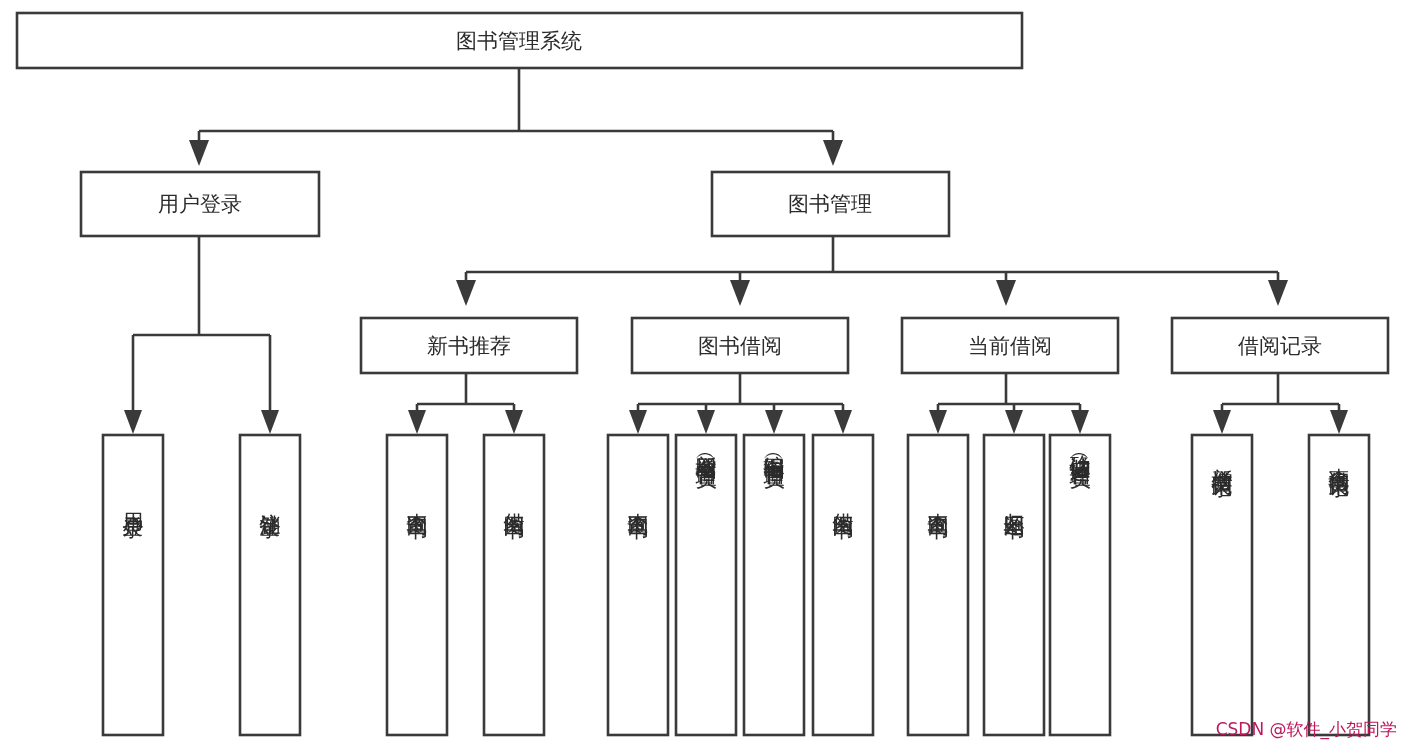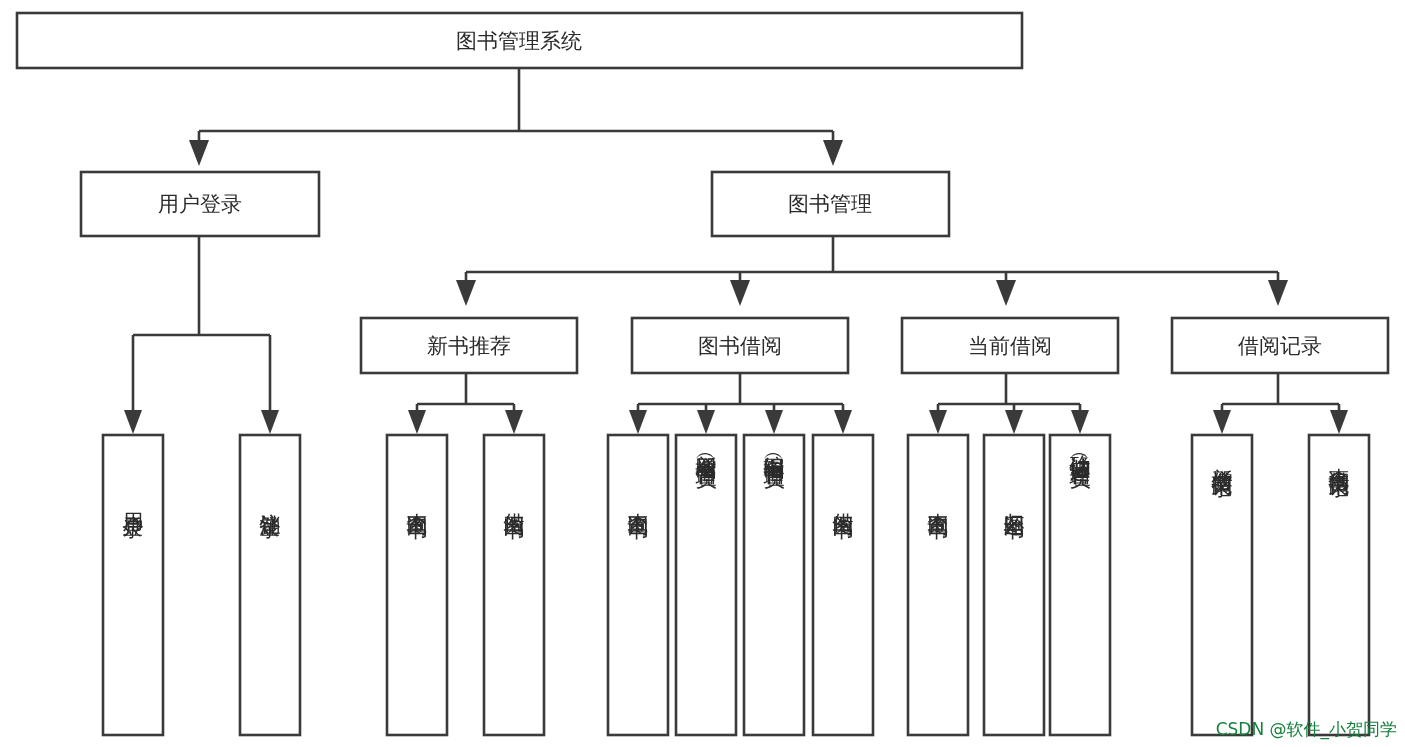--- a/index.html
+++ b/index.html
@@ -56,21 +56,21 @@
     glyph-orientation-vertical: 0;
     text-anchor: middle;
     letter-spacing: 2px;
   }
   .watermark-text {
     position: absolute;
     right: 8px;
     bottom: 6px;
     font-family: "DejaVu Sans", "Liberation Sans", sans-serif;
     font-size: 17px;
-    color: #15803d;
+    color: #be185d;
     white-space: nowrap;
     user-select: none;
     pointer-events: none;
     text-align: center;
   }
 </style>
 </head>
 <body>
 
 <div id="diagram-root">

